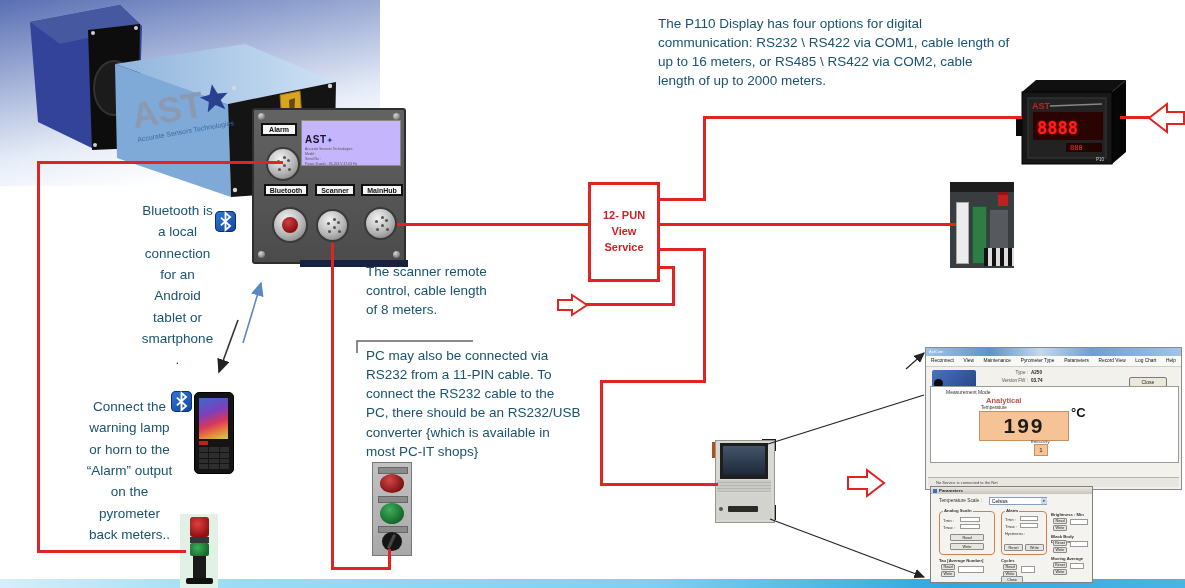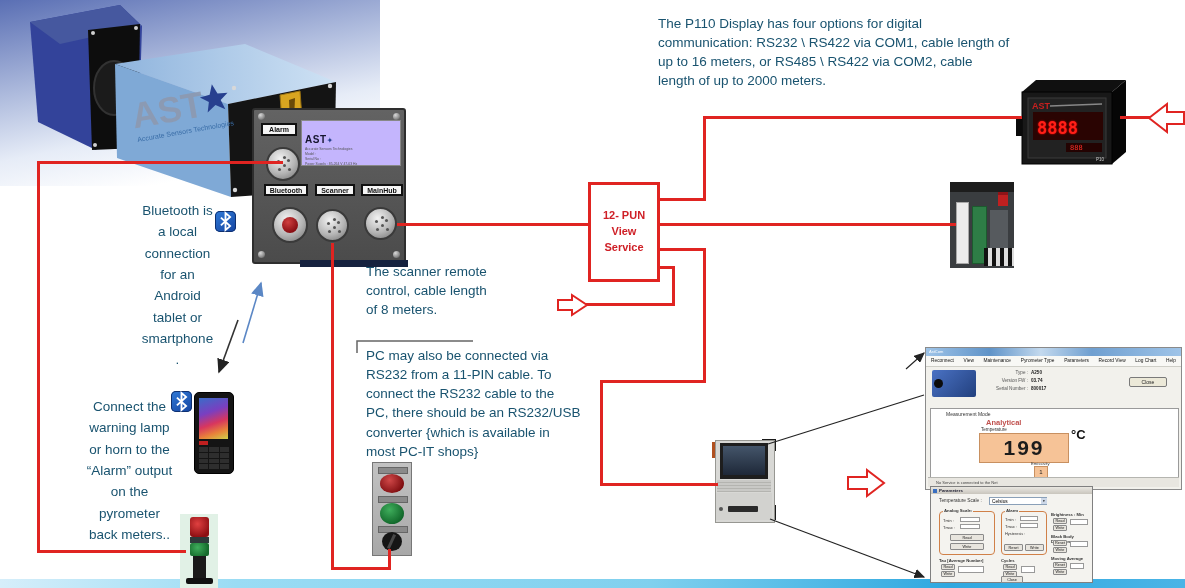--- a/index.html
+++ b/index.html
@@ -35,21 +35,21 @@
   #win1{position:absolute;left:925px;top:347px;width:257px;height:143px;background:#f2f1ec;
         border:1px solid #8a8a8a;z-index:8;box-sizing:border-box;}
   #win1 .tbar{height:8px;background:linear-gradient(to right,#9fc4e8,#5f93c8 25%,#c3d9ee 45%,#6f9fd0 65%,#9fc4e8);
         color:#fff;font-size:4px;line-height:8px;padding-left:3px;}
   #win1 .mbar{height:10px;background:#f8f8f5;border-bottom:1px solid #cfcfc8;display:flex;
         justify-content:space-between;padding:0 5px;font-size:4.8px;line-height:10px;color:#111;}
   #win1 .info{position:relative;height:33px;}
   .frow{position:absolute;font-size:4.6px;color:#333;}
   .frow .fl{display:inline-block;width:44px;text-align:right;color:#555;}
   .frow .fv{font-weight:bold;color:#222;margin-left:3px;}
-  #mainpanel{position:absolute;left:4px;top:60px;width:249px;height:77px;background:#fff;
+  #mainpanel{position:absolute;left:4px;top:38px;width:249px;height:77px;background:#fff;
         border:1px solid #9a9a9a;box-sizing:border-box;}
   #statusbar{position:absolute;left:2px;bottom:2px;right:2px;height:9px;background:#e8e6e0;
         border-top:1px solid #b5b5b0;font-size:4px;color:#444;line-height:9px;padding-left:8px;}
   #win2{position:absolute;left:930px;top:486px;width:163px;height:97px;background:#f4f3ef;
         border:1px solid #808080;z-index:9;box-sizing:border-box;}
   #win2 .tbar{height:7px;background:linear-gradient(#e9e7e1,#c9c5bd);font-size:4.4px;line-height:7px;
         color:#223;padding-left:8px;font-weight:bold;position:relative;}
   #win2 .tbar::before{content:"";position:absolute;left:2px;top:1.5px;width:4px;height:4px;background:#3a6fc0;}
   .grp{position:absolute;border:1.5px solid #d08048;border-radius:4px;box-sizing:border-box;}
   .grp-label{position:absolute;top:-3px;left:3px;background:#f4f3ef;font-size:4.3px;font-weight:bold;color:#333;

